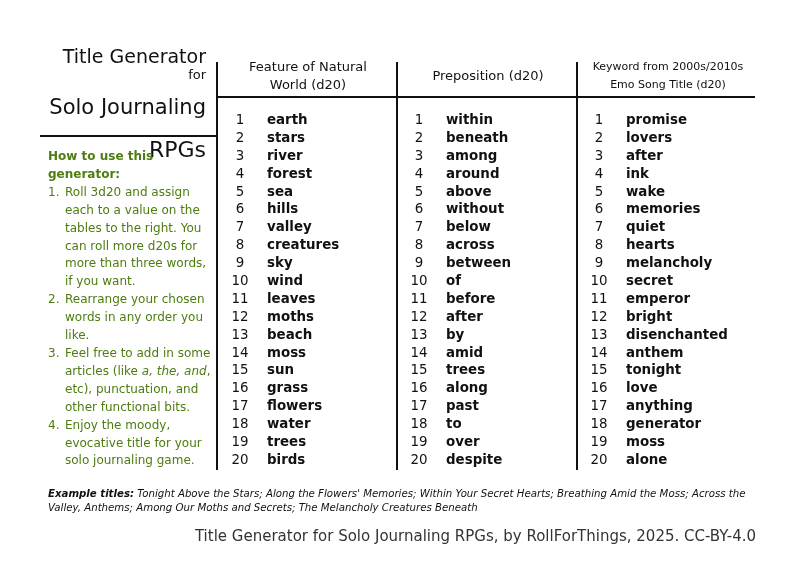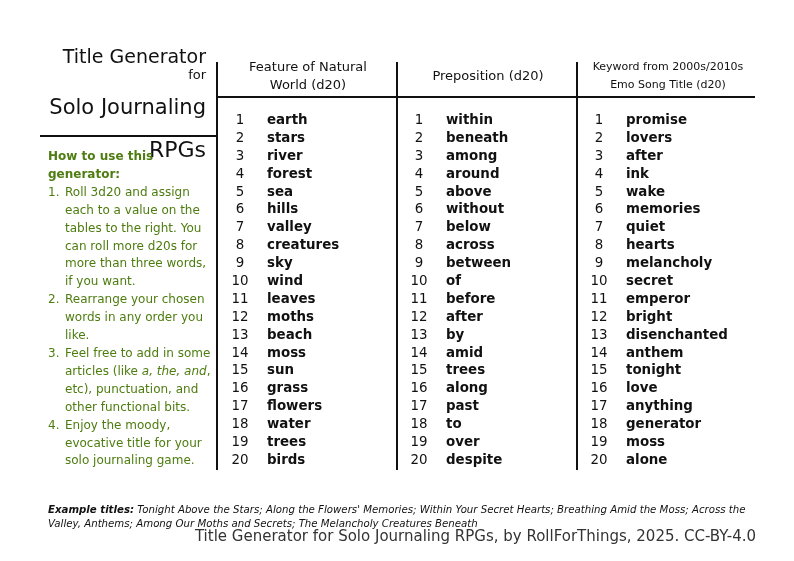--- a/index.html
+++ b/index.html
@@ -24,21 +24,21 @@
 
   .col-header { text-align: center; color: #111; }
   .col-header.big { font-size: 13px; line-height: 18px; }
   .col-header.small { font-size: 11px; line-height: 18px; }
 
   .table-list { font-size: 13.4px; line-height: 17.9px; color: #111; }
   .row { display: flex; height: 17.9px; }
   .row .n { width: 30px; text-align: center; }
   .row .w { padding-left: 12px; font-weight: bold; }
 
-  .examples { left: 48px; top: 487px; width: 700px; font-size: 10.2px; line-height: 14px; font-style: italic; color: #111; margin-top: 16px; }
+  .examples { left: 48px; top: 487px; width: 700px; font-size: 10.2px; line-height: 14px; font-style: italic; color: #111; }
   .examples .lbl { font-weight: bold; }
   .footer { right: 38px; top: 527px; font-size: 15px; color: #333; }
 </style>
 </head>
 <body>
 
 <div class="abs title-block">
   <div class="title-line1">Title Generator</div>
   <div class="title-for">for</div>
   <div class="title-line3">Solo Journaling</div>

